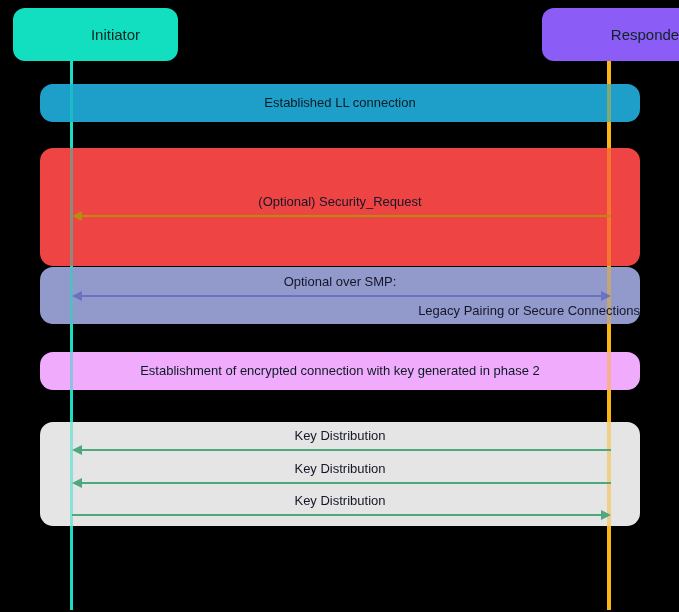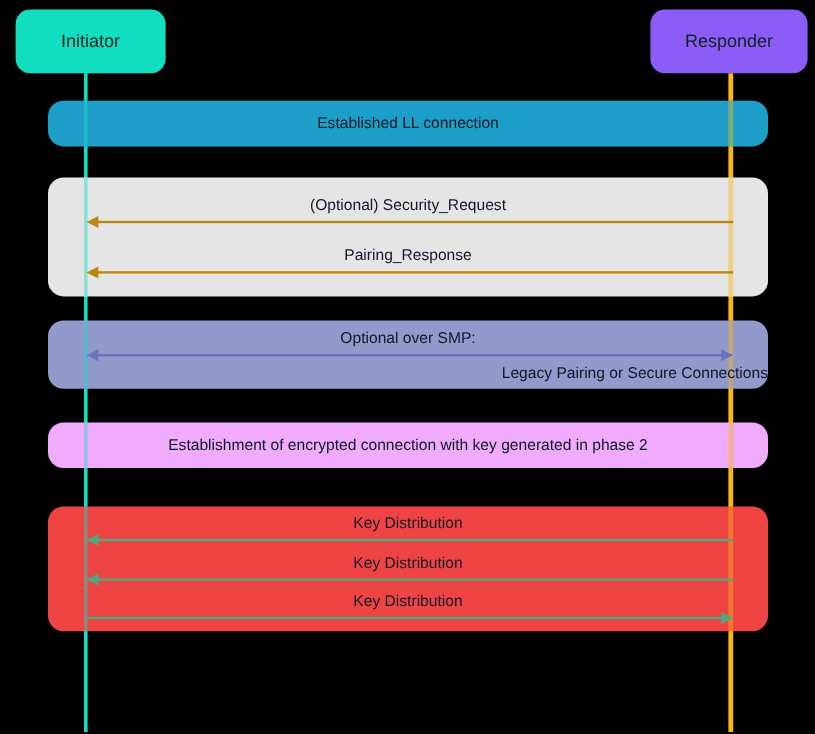--- a/index.html
+++ b/index.html
@@ -7,21 +7,21 @@
     position:relative;
     width:679px;height:612px;
     background:#000;
     overflow:hidden;
     font-family:"Liberation Sans", sans-serif;
   }
   .actor{
     position:absolute;top:8px;height:53px;
     border-radius:12px;
     display:flex;align-items:center;justify-content:center;
-    font-size:15px;color:#0e241f;z-index:3;
+    font-size:15px;color:#0e241f;z-index:3;padding-left:40px;
   }
   .actor-initiator{left:13px;width:125px;}
   .actor-responder{left:542px;width:131px;}
   .lifeline{position:absolute;top:61px;bottom:2px;z-index:0;}
   .lifeline-initiator{left:70px;width:3px;}
   .lifeline-responder{left:607px;width:4px;}
   .band{
     position:absolute;left:40px;width:600px;
     border-radius:13px;z-index:1;overflow:hidden;
   }
@@ -73,33 +73,26 @@
   <div class="lifeline lifeline-responder" style="background: rgb(251, 182, 18);"></div>
 
   <div id="bands">
       <div class="band status-band" style="top: 84px; height: 38px; background: rgb(30, 159, 202);">
         <div class="through through-l" style="background: rgb(24, 222, 196);"></div>
         <div class="through through-r" style="background: rgb(251, 182, 18);"></div>
         <div class="band-content">
           <div class="status-label">Established LL connection</div>
         </div>
       </div>
-      <div class="band messages-band" style="top: 148px; height: 99px; background: #e5e5e5;">
+      <div class="band messages-band" style="top: 148px; height: 118px; background: #ef4444;">
         <div class="through through-l" style="background: rgb(24, 222, 196);"></div>
         <div class="through through-r" style="background: rgb(251, 182, 18);"></div>
         <div class="band-content">
           <div class="msg">
             <div class="msg-label">(Optional) Security_Request</div>
-            <div class="arrow" style="color: rgb(186, 138, 16);">
-              <div class="shaft" style="background: rgb(186, 138, 16); left: 8px; right: 0px;"></div>
-              <div class="head head-left"></div>
-            </div>
-          </div>
-          <div class="msg">
-            <div class="msg-label">Pairing_Response</div>
             <div class="arrow" style="color: rgb(186, 138, 16);">
               <div class="shaft" style="background: rgb(186, 138, 16); left: 8px; right: 0px;"></div>
               <div class="head head-left"></div>
             </div>
           </div>
         </div>
       </div>
       <div class="band messages-band" style="top: 267px; height: 57px; background: rgb(146, 153, 203);">
         <div class="through through-l" style="background: rgb(24, 222, 196);"></div>
         <div class="through through-r" style="background: rgb(251, 182, 18);"></div>
@@ -115,21 +108,21 @@
           </div>
         </div>
       </div>
       <div class="band status-band" style="top: 352px; height: 38px; background: #f0abfc;">
         <div class="through through-l" style="background: rgb(24, 222, 196);"></div>
         <div class="through through-r" style="background: rgb(251, 182, 18);"></div>
         <div class="band-content">
           <div class="status-label">Establishment of encrypted connection with key generated in phase 2</div>
         </div>
       </div>
-      <div class="band messages-band" style="top: 422px; height: 104px; background: #ef4444;">
+      <div class="band messages-band" style="top: 422px; height: 104px; background: #e5e5e5;">
         <div class="through through-l" style="background: rgb(24, 222, 196);"></div>
         <div class="through through-r" style="background: rgb(251, 182, 18);"></div>
         <div class="band-content">
           <div class="msg">
             <div class="msg-label">Key Distribution</div>
             <div class="arrow" style="color: rgb(79, 168, 125);">
               <div class="shaft" style="background: rgb(79, 168, 125); left: 8px; right: 0px;"></div>
               <div class="head head-left"></div>
             </div>
           </div>

